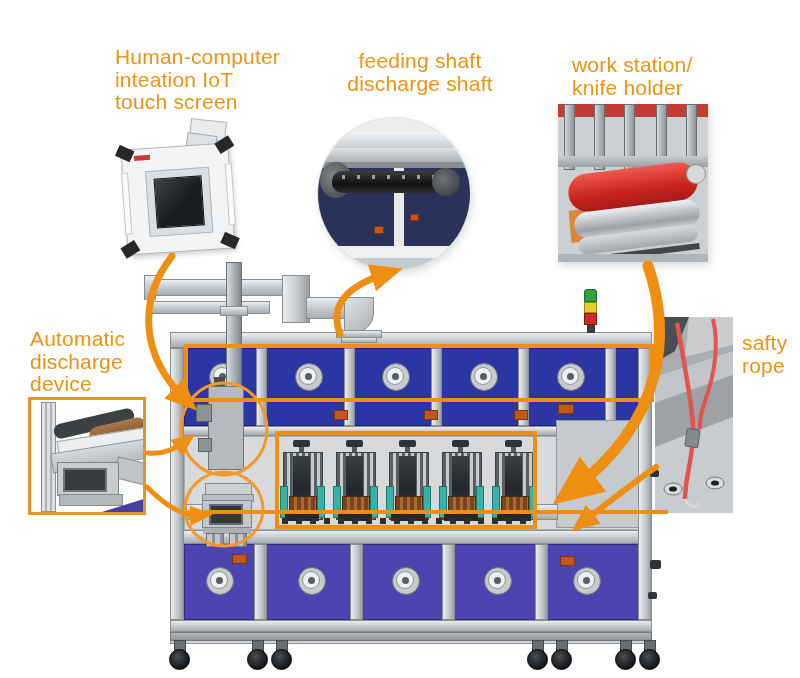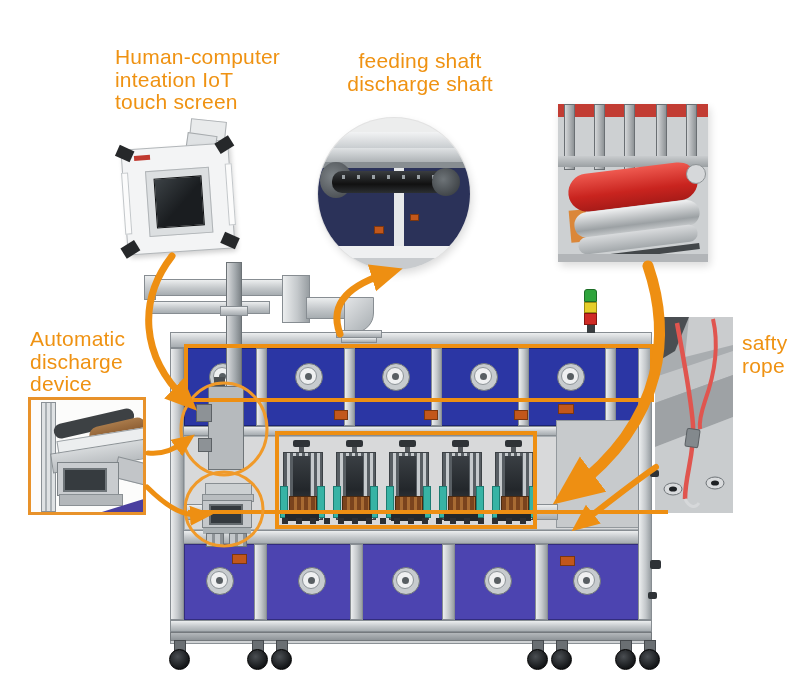--- a/index.html
+++ b/index.html
@@ -32,20 +32,22 @@
 </head>
 <body>
 
 <div id="stage">
 
   <div class="label" style="left:322px;top:50px;width:196px;text-align:center;">feeding shaft
 discharge shaft</div>
   <div class="label" style="left:115px;top:46px;width:280px;">Human-computer
 inteation IoT
 touch screen</div>
+  <div class="label" style="left:572px;top:54px;width:180px;">work station/
+knife holder</div>
   <div class="label" style="left:30px;top:328px;width:150px;">Automatic
 discharge
 device</div>
   <div class="label" style="left:742px;top:332px;width:60px;">safty
 rope</div>
 
   <div class="a" style="left:112px;top:120px;width:156px;height:146px;">
     <div class="a" style="left:78px;top:0;width:36px;height:20px;background:#e9ebec;border:1px solid #aeb2b5;transform:rotate(6deg);"></div>
     <div class="a" style="left:74px;top:14px;width:30px;height:24px;background:#dfe2e4;border:1px solid #a6aaad;transform:rotate(8deg);"></div>
     <div class="a" style="left:12px;top:26px;width:108px;height:106px;background:#f3f4f5;border:1px solid #b2b6b9;border-radius:4px;transform:rotate(-4deg);box-shadow:2px 3px 5px rgba(0,0,0,.18);">

